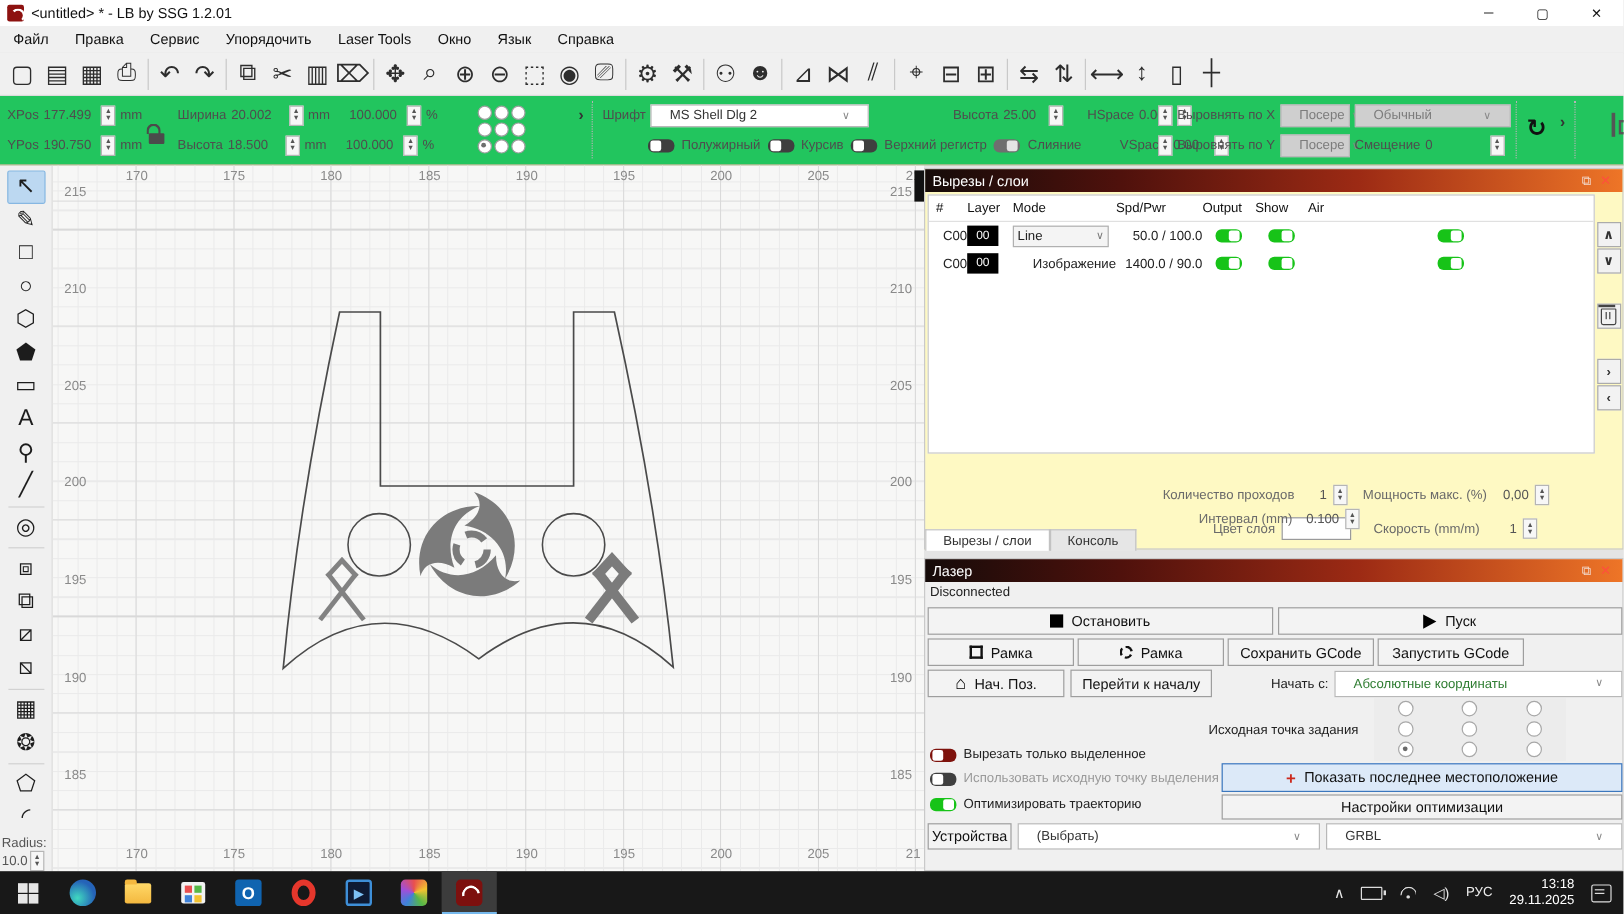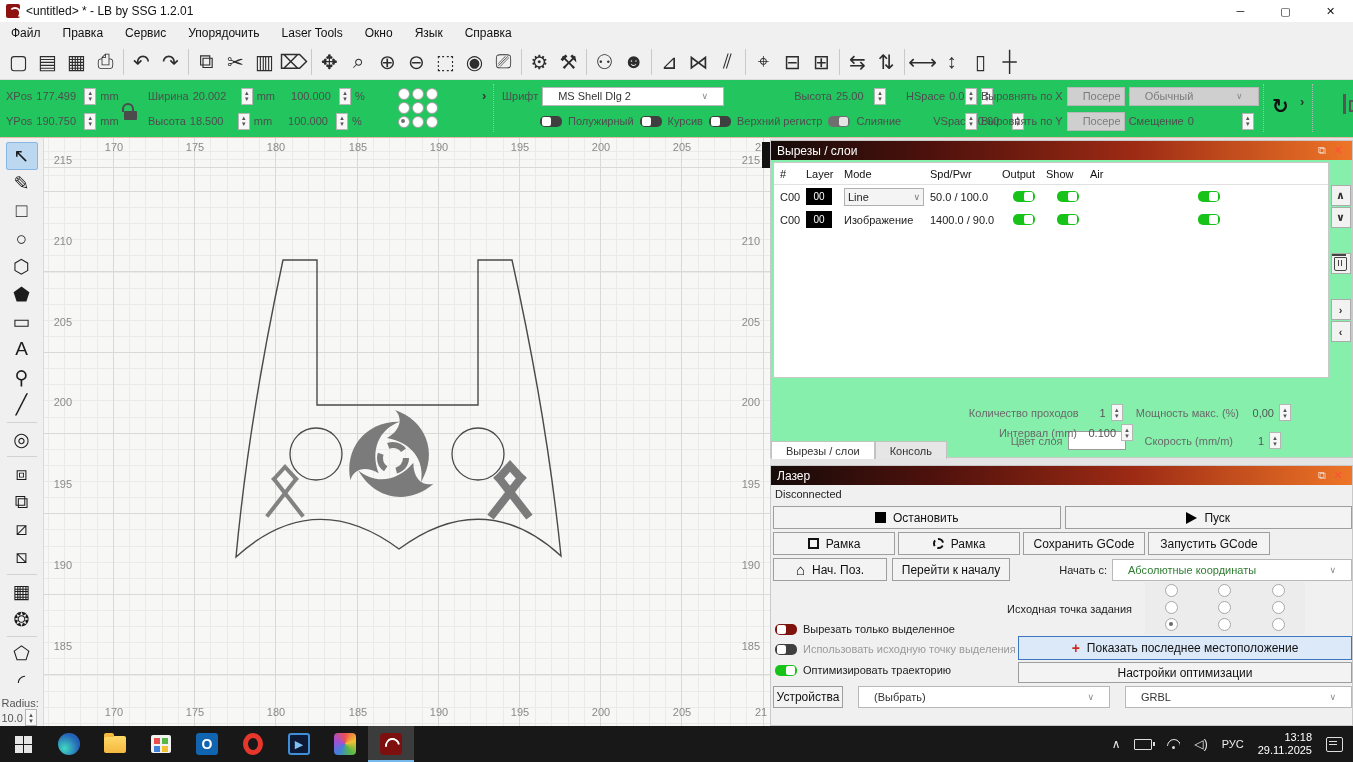--- a/index.html
+++ b/index.html
@@ -65,24 +65,24 @@
       repeating-linear-gradient(0deg,#eaeaea 0 1px,transparent 1px 16.12px);
     background-position:69px 0,0 30px,4px 0,0 14px;}
   .rnum{position:absolute;color:#8a8a8a;font-size:11px;}
   #vthumb{position:absolute;right:0;top:4px;width:8px;height:26px;background:#111;}
   
   #rightcol{position:absolute;left:770px;top:138px;width:583px;height:588px;background:#e4e4e4;}
   .phead{height:19px;background:linear-gradient(90deg,#150b09,#4f110c 28%,#9c2a14 62%,#ee7527);color:#fff;display:flex;align-items:center;padding:0 6px;font-size:12px;}
   .phead .sp{flex:1;}
   .phead .pico{width:16px;text-align:center;color:#f2d9cc;font-size:11px;}
   .phead .pclose{color:#ff4f3d;font-weight:bold;}
-  #cutspanel{position:absolute;left:0;top:2px;width:583px;height:318px;background:#86efac;border:1px solid #c9c9c9;box-sizing:border-box;}
+  #cutspanel{position:absolute;left:0;top:2px;width:583px;height:318px;background:#fef9c3;border:1px solid #c9c9c9;box-sizing:border-box;}
   #cutstable{position:absolute;left:2px;top:21px;width:556px;height:216px;background:#fff;border:1px solid #c9c9c9;box-sizing:border-box;}
   .thead{display:flex;height:21px;align-items:center;border-bottom:1px solid #e0e0e0;color:#111;}
-  .trow{display:flex;height:23px;align-items:center;}
+  .trow{display:flex;height:23px;align-items:center;text-align:right;}
   .c-num{width:26px;padding-left:6px;}
   .c-layer{width:38px;}
   .c-mode{width:86px;}
   .c-spd{width:72px;}
   .c-out{width:44px;display:flex;justify-content:center;}
   .c-show{width:44px;display:flex;justify-content:center;}
   .c-air{flex:1;display:flex;justify-content:center;}
   .thead .c-out,.thead .c-show{justify-content:flex-start;}
   .thead .c-air{justify-content:flex-start;padding-left:0;}
   .layerchip{width:26px;height:17px;background:#000;color:#fff;display:flex;align-items:center;justify-content:center;font-size:10px;}
@@ -117,21 +117,21 @@
   .homeico{font-size:15px;font-weight:bold;color:#000;line-height:10px;}
   #originlabel{position:absolute;right:220px;top:137px;color:#222;}
   #origingrid{position:absolute;left:374px;top:116px;width:160px;height:52px;background:#ececec;display:grid;grid-template-columns:repeat(3,1fr);grid-auto-rows:17px;justify-items:center;align-items:center;}
   .radio{width:11px;height:11px;border:1px solid #a8a8a8;border-radius:50%;background:#fff;position:relative;}
   .radio.sel::after{content:"";position:absolute;left:2.5px;top:2.5px;width:4px;height:4px;border-radius:50%;background:#6a6a6a;}
   .ltoggle-row{position:absolute;left:4px;display:flex;align-items:center;gap:6px;}
   .ltoggle-row.dis span{color:#9a9a9a;}
   #showlastbtn{position:absolute;left:247px;top:170px;width:334px;height:24px;background:#dce9f8;border:1px solid #3c77bd;}
   #optbtn{position:absolute;left:247px;top:196px;width:334px;height:21px;}
   .crossico{color:#cc2a1e;font-weight:bold;font-size:14px;line-height:10px;}
-  #lrow4{position:absolute;left:2px;top:220px;width:579px;display:flex;gap:15px;}
+  #lrow4{position:absolute;left:2px;top:220px;width:579px;display:flex;gap:5px;}
   #devicesbtn{width:70px;height:22px;}
   #devicedd{width:252px;height:22px;}
   #fwdd{flex:1;height:22px;}
   .greentext{color:#2f7d32;}
   
   #taskbar{position:absolute;left:0;top:726px;width:1353px;height:36px;background:#181818;display:flex;align-items:center;}
   .tbcell{width:46px;height:36px;display:flex;align-items:center;justify-content:center;}
   .tbcell.active{background:#3c3c3c;box-shadow:inset 0 -2px 0 #76b9ed;}
   .winlogo{display:grid;grid-template-columns:8px 8px;grid-auto-rows:8px;gap:1px;}
   .winlogo i{background:#e6e6e6;display:block;}

